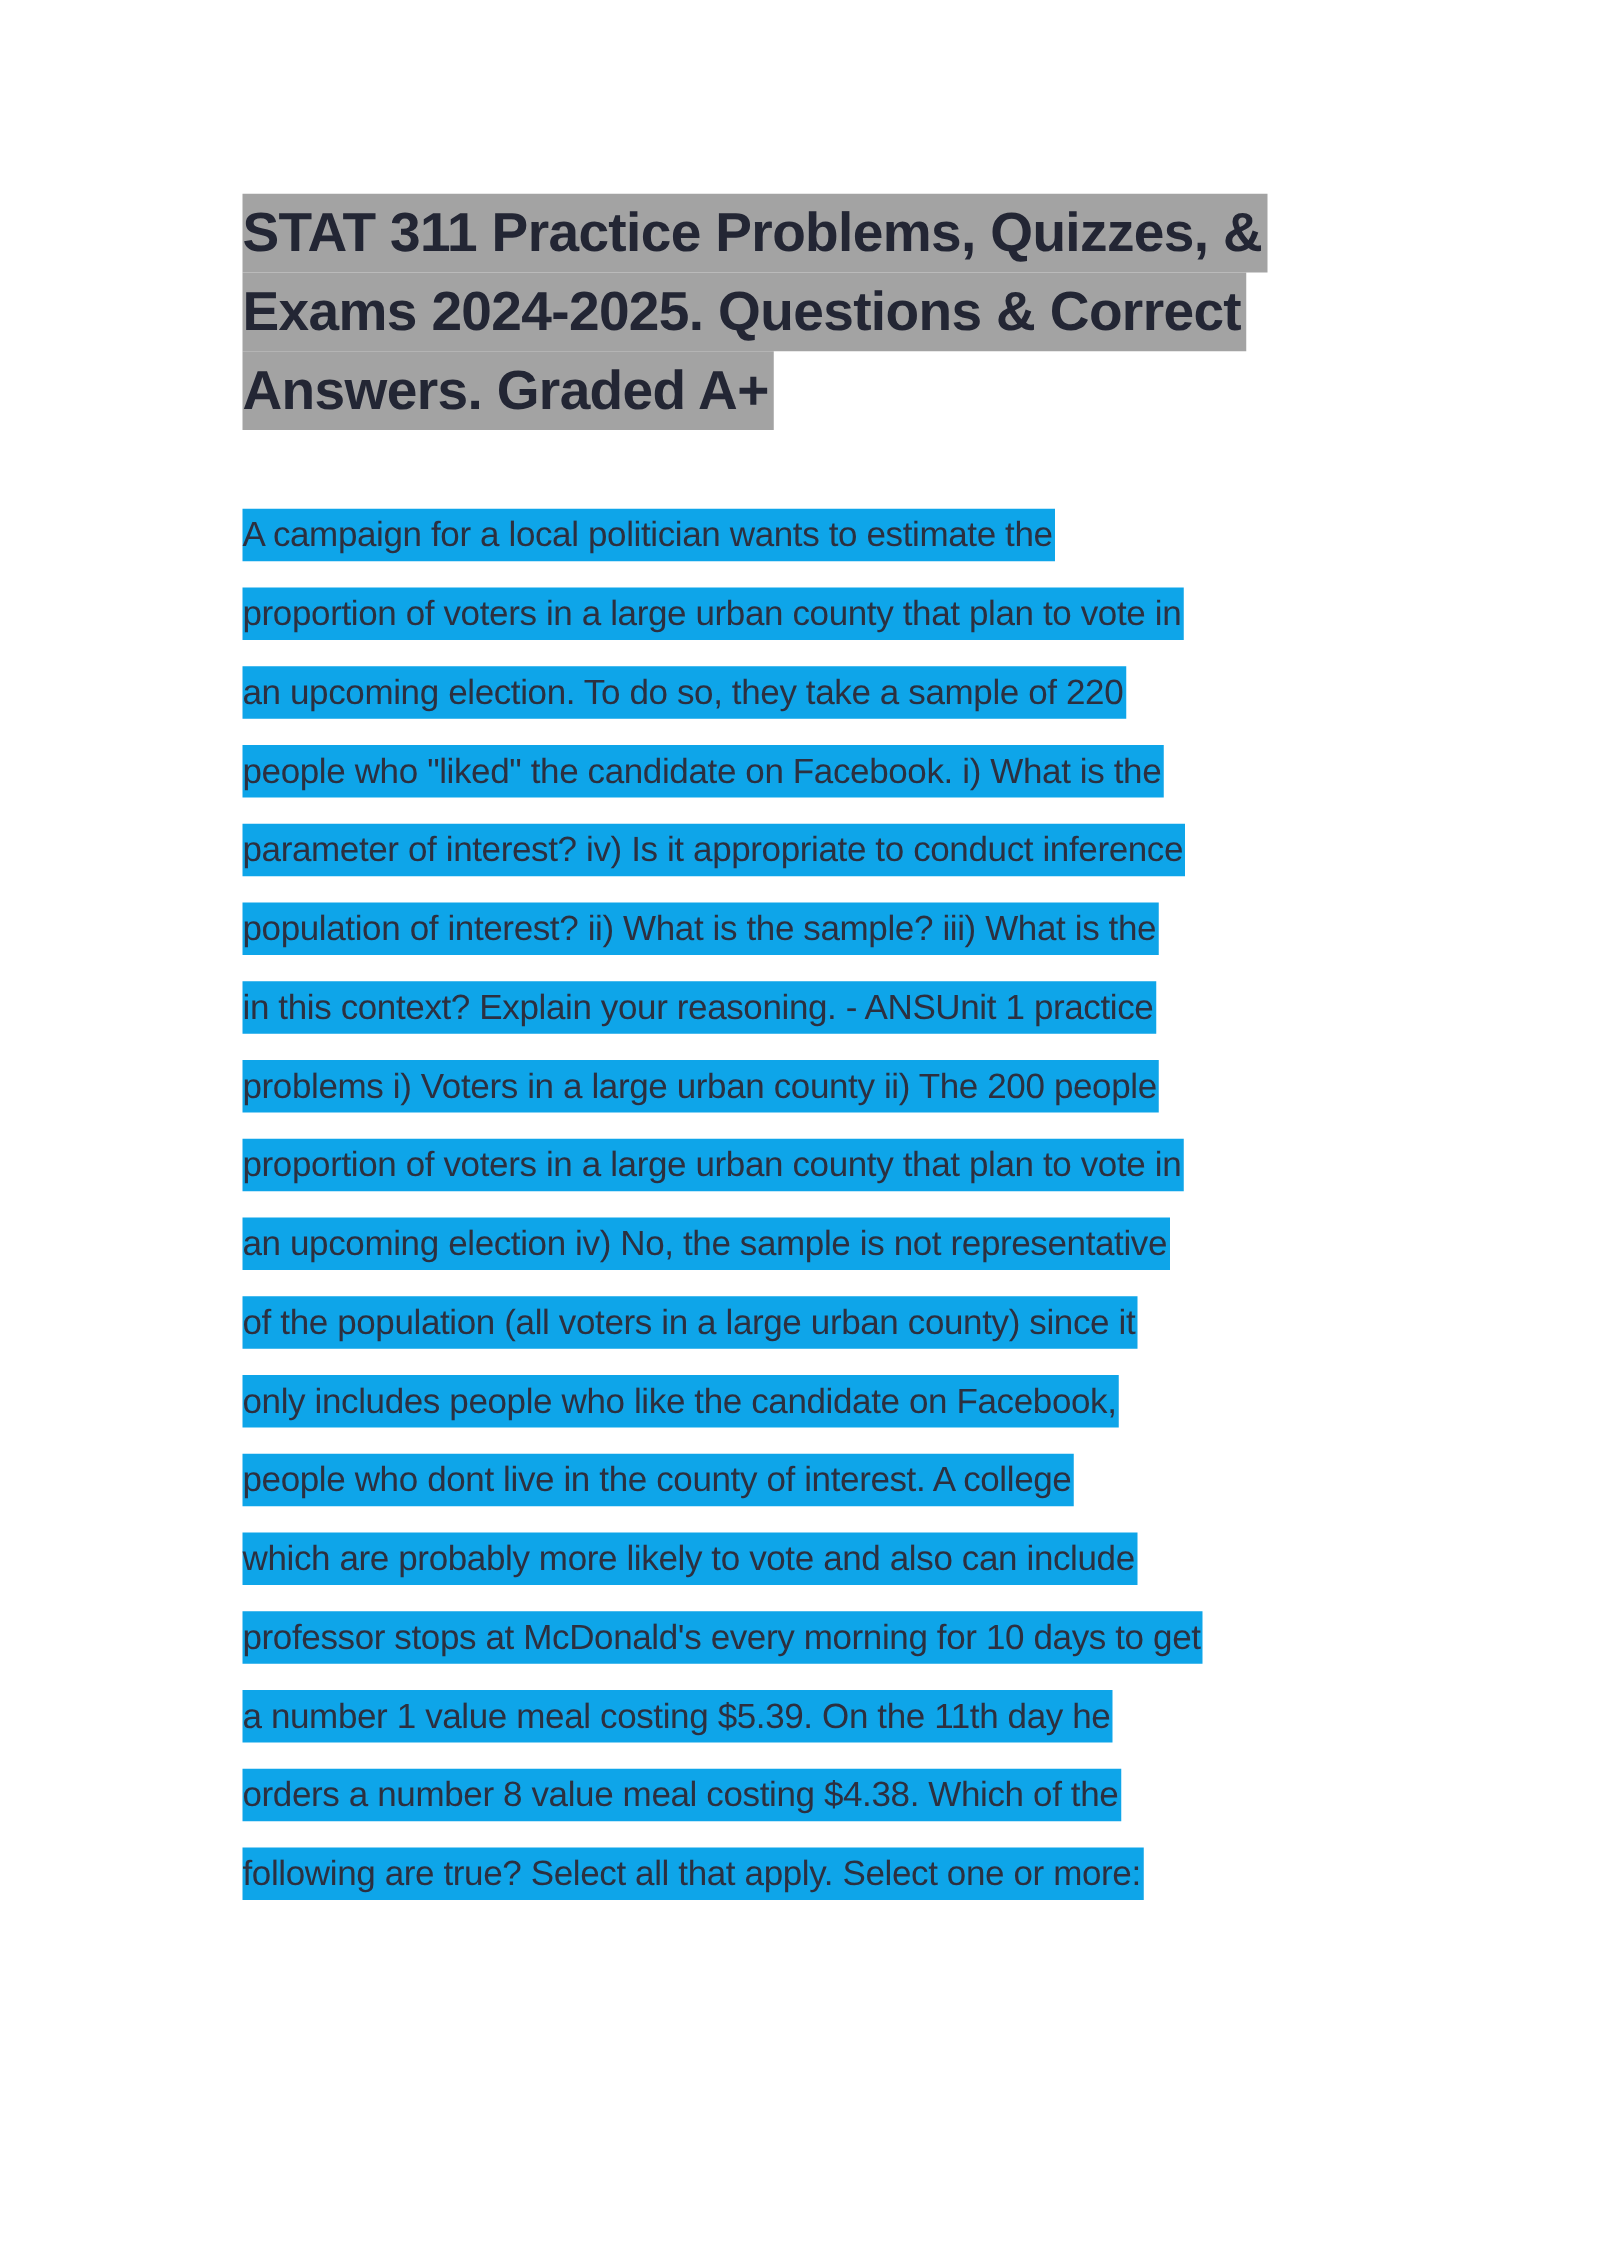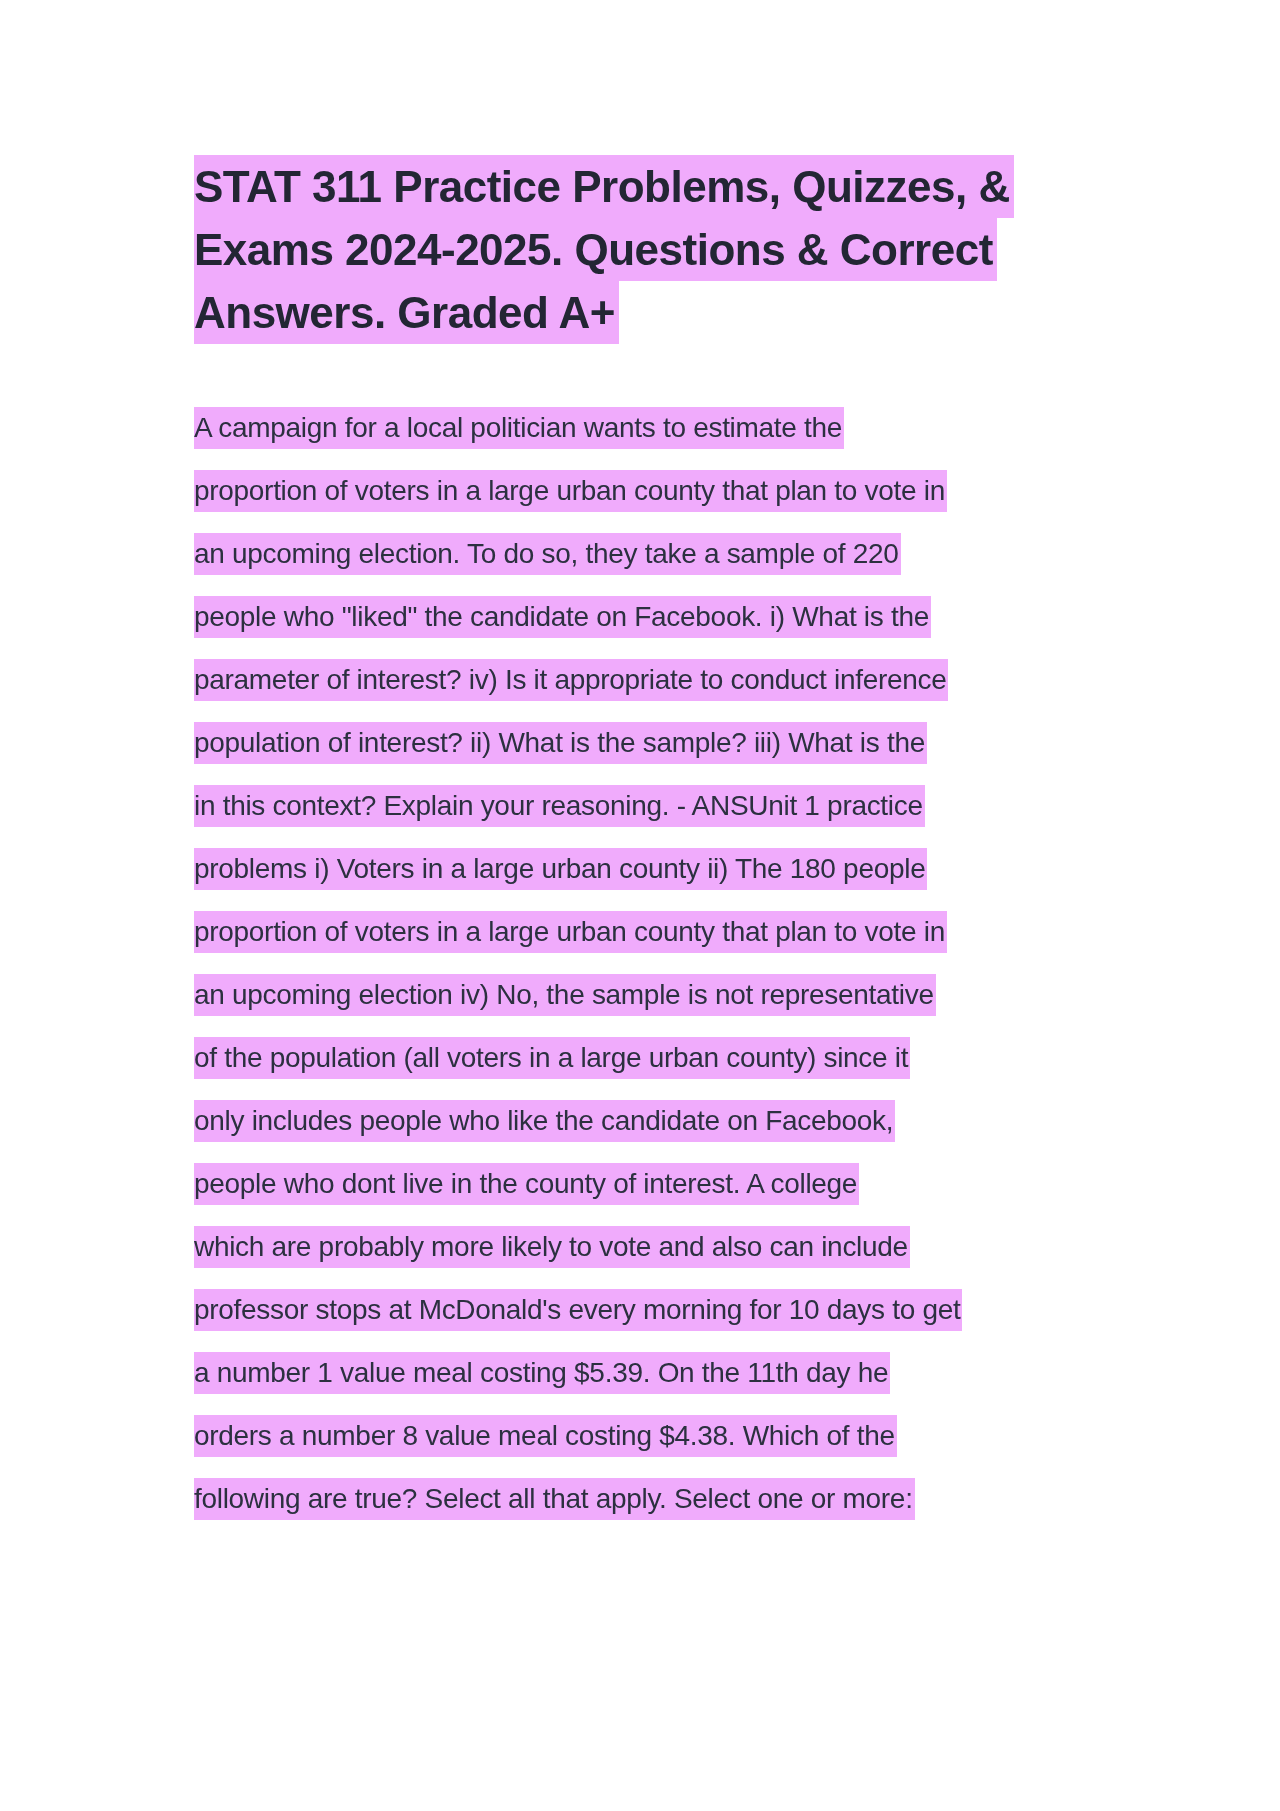--- a/index.html
+++ b/index.html
@@ -8,32 +8,32 @@
   .title {
     margin: 0;
     font-family: "Liberation Sans", sans-serif;
     font-weight: bold;
     font-size: 44px;
     line-height: 63px;
     color: #232634;
     letter-spacing: -0.5px;
   }
   .title-line { display: block; }
-  .title-line span { background: #f0abfc; display: inline-block; padding-right: 4px; }
+  .title-line span { background: #a3a3a3; display: inline-block; padding-right: 4px; }
   .body { position: absolute; left: 194px; top: 407px; width: 920px; }
   .line {
     display: block;
     height: 42px;
     margin-bottom: 21px;
   }
   .line span {
     display: inline-block;
     height: 42px;
     line-height: 42px;
-    background: #f0abfc;
+    background: #0ea5e9;
     font-family: "Liberation Sans", sans-serif;
     font-size: 28px;
     color: #2c3040;
     white-space: nowrap;
     letter-spacing: -0.3px;
     padding-right: 2px;
   }
 </style>
 </head>
 <body>
@@ -47,21 +47,21 @@
 </div>
 
 <div class="body">
   <div class="line"><span>A campaign for a local politician wants to estimate the</span></div>
   <div class="line"><span>proportion of voters in a large urban county that plan to vote in</span></div>
   <div class="line"><span>an upcoming election. To do so, they take a sample of 220</span></div>
   <div class="line"><span>people who "liked" the candidate on Facebook. i) What is the</span></div>
   <div class="line"><span>parameter of interest? iv) Is it appropriate to conduct inference</span></div>
   <div class="line"><span>population of interest? ii) What is the sample? iii) What is the</span></div>
   <div class="line"><span>in this context? Explain your reasoning. - ANSUnit 1 practice</span></div>
-  <div class="line"><span>problems i) Voters in a large urban county ii) The 180 people</span></div>
+  <div class="line"><span>problems i) Voters in a large urban county ii) The 200 people</span></div>
   <div class="line"><span>proportion of voters in a large urban county that plan to vote in</span></div>
   <div class="line"><span>an upcoming election iv) No, the sample is not representative</span></div>
   <div class="line"><span>of the population (all voters in a large urban county) since it</span></div>
   <div class="line"><span>only includes people who like the candidate on Facebook,</span></div>
   <div class="line"><span>people who dont live in the county of interest. A college</span></div>
   <div class="line"><span>which are probably more likely to vote and also can include</span></div>
   <div class="line"><span>professor stops at McDonald's every morning for 10 days to get</span></div>
   <div class="line"><span>a number 1 value meal costing $5.39. On the 11th day he</span></div>
   <div class="line"><span>orders a number 8 value meal costing $4.38. Which of the</span></div>
   <div class="line"><span>following are true? Select all that apply. Select one or more:</span></div>

